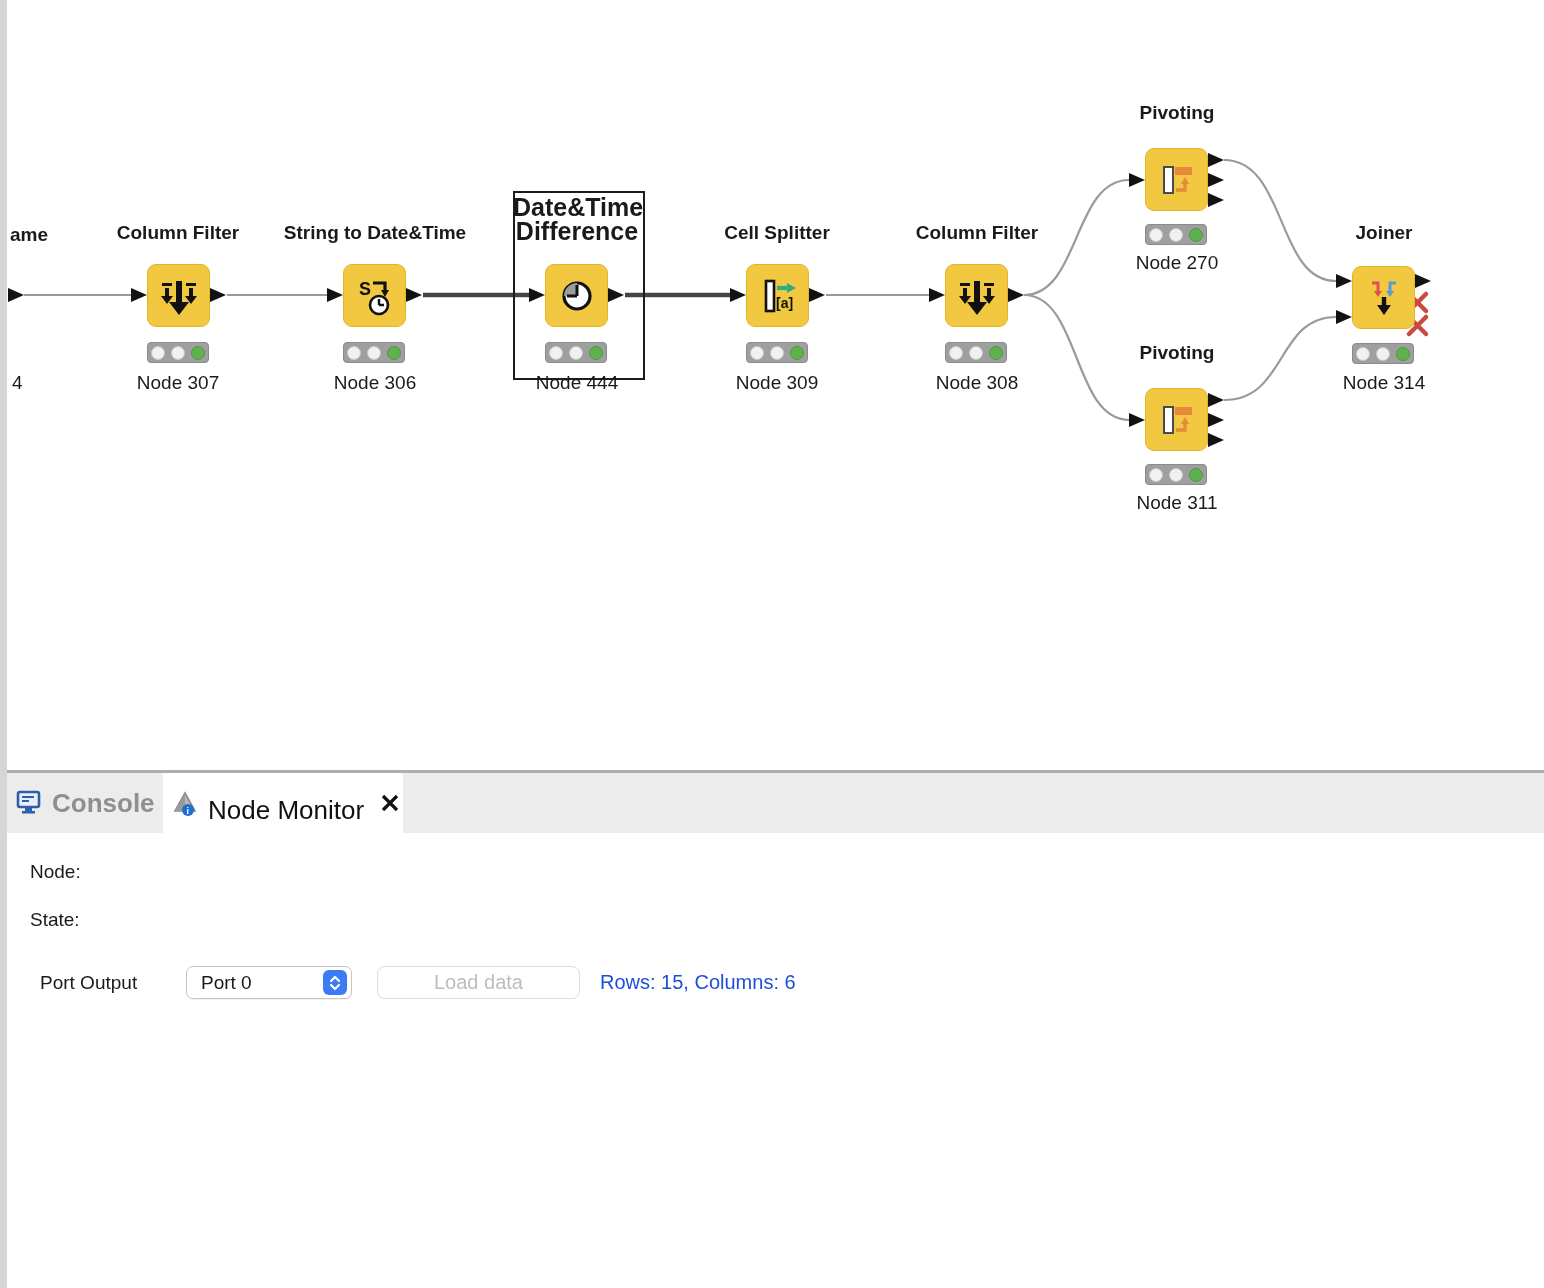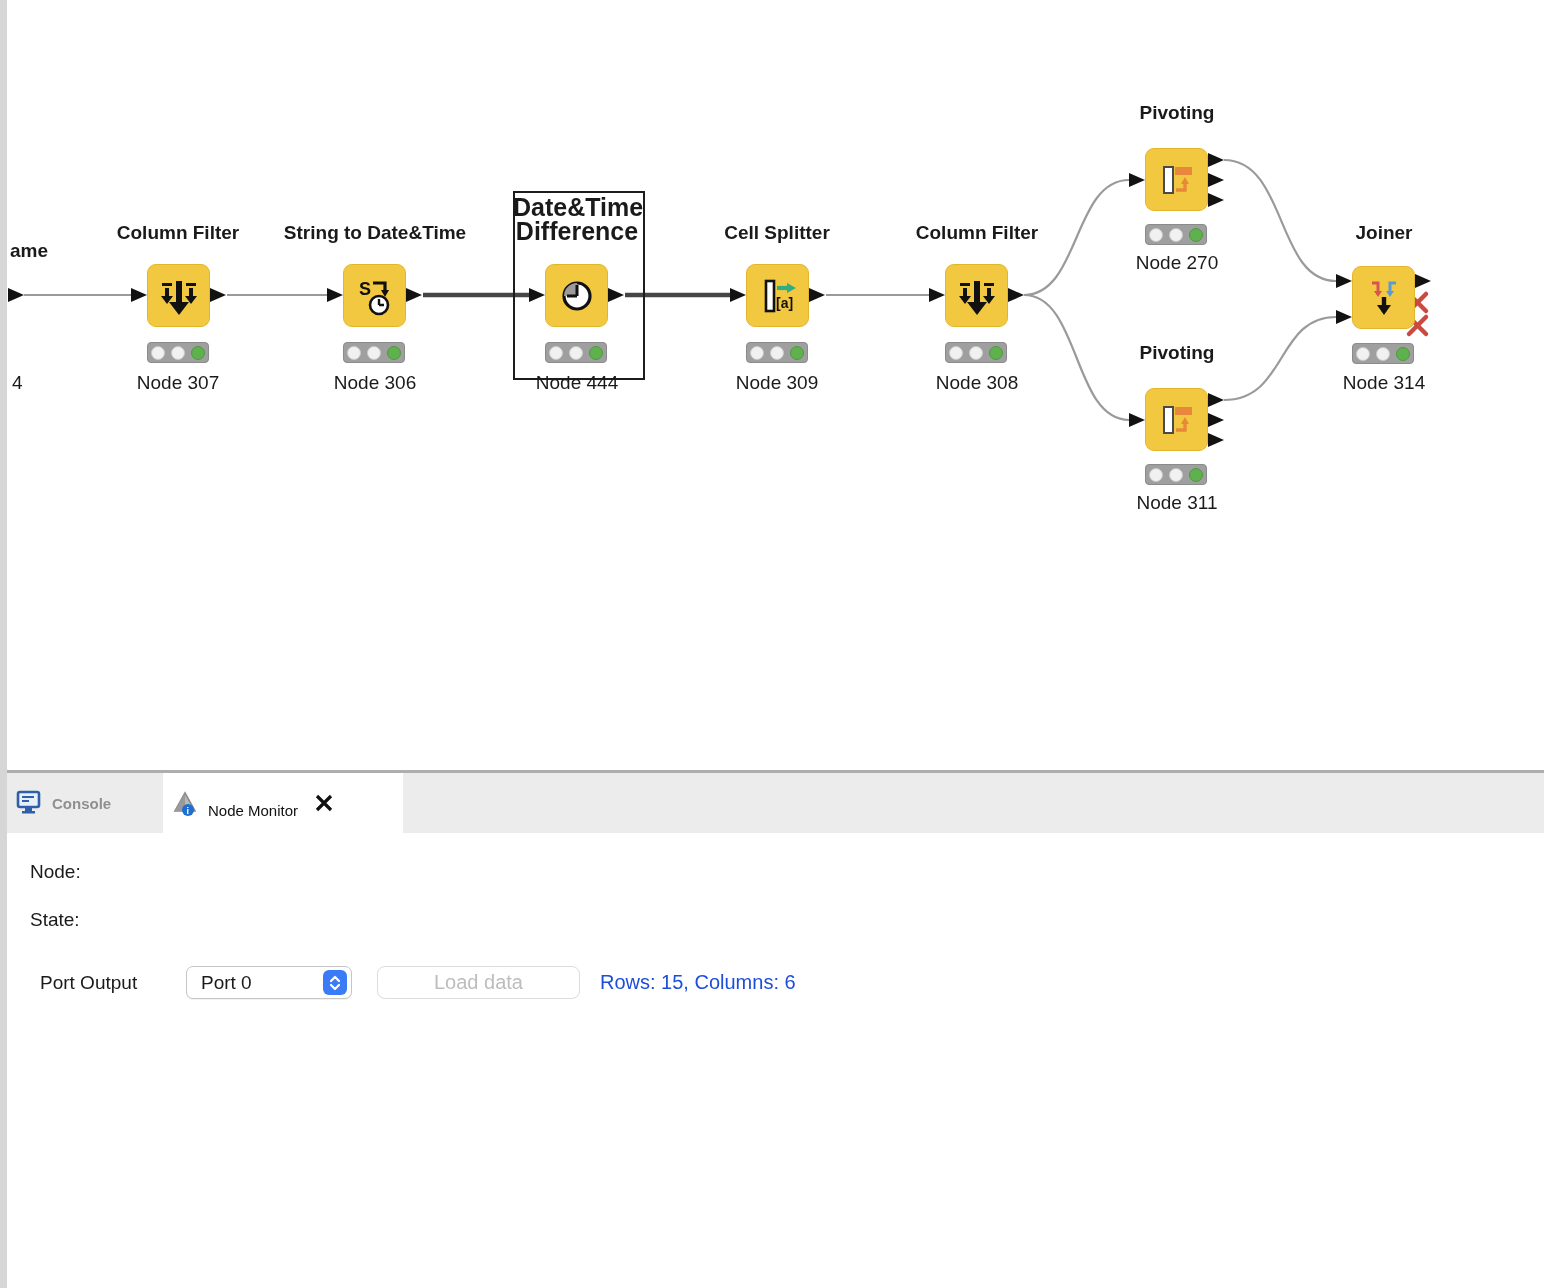--- a/index.html
+++ b/index.html
@@ -17,31 +17,31 @@
 
   .nsq{position:absolute;width:63px;height:63px;background:#f3c841;border:1px solid #e2b62c;
        border-radius:9px;box-sizing:border-box;display:flex;align-items:center;justify-content:center;z-index:2;}
   .ntitle{position:absolute;font-weight:bold;font-size:19px;white-space:nowrap;transform:translateX(-50%);z-index:3;}
   .nlabel{position:absolute;font-size:19px;white-space:nowrap;transform:translateX(-50%);z-index:3;}
   .tl{position:absolute;width:62px;height:21px;background:#9f9f9f;border:1px solid #8b8b8b;border-radius:4px;
       box-sizing:border-box;display:flex;align-items:center;justify-content:space-between;padding:0 3px;z-index:3;}
   .tl i{display:block;width:14px;height:14px;border-radius:50%;background:#f1f1f1;border:1px solid #c9c9c9;box-sizing:border-box;}
   .tl i.on{background:#5fb14d;border-color:#4d9a3d;}
   .sel-rect{position:absolute;left:513px;top:191px;width:128px;height:185px;border:2px solid #1c1c1c;z-index:1;}
-  .frag-title{position:absolute;left:10px;top:240px;font-weight:bold;font-size:19px;z-index:3;}
+  .frag-title{position:absolute;left:10px;top:224px;font-weight:bold;font-size:19px;z-index:3;}
   .frag-label{position:absolute;left:12px;top:372px;font-size:19px;z-index:3;}
   .sel-title{position:absolute;left:513px;width:128px;text-align:center;font-weight:bold;font-size:25px;z-index:3;}
 
   
   .sash{position:absolute;left:0;top:770px;width:1544px;height:3px;background:#aeaeae;}
   .tabbar{position:absolute;left:0;top:773px;width:1544px;height:60px;background:#ececec;}
   .tab{position:absolute;top:0;height:60px;display:flex;align-items:center;}
   .tab.console{left:16px;}
   .tab.active{left:163px;width:240px;background:#fff;padding-left:8px;box-sizing:border-box;}
-  .tab-label{font-size:15px;margin-left:9px;}
+  .tab-label{font-size:26px;margin-left:9px;}
   .tab.console .tab-label{color:#8f8f8f;font-weight:bold;}
   .tab.active .tab-label{color:#111;font-weight:500;margin-top:14px;}
   .tab-close{margin-left:14px;display:flex;align-items:center;}
 
   .panel-body{position:absolute;left:0;top:833px;width:1544px;height:455px;background:#fff;}
   .fldlabel{position:absolute;left:30px;font-size:19px;line-height:34px;}
   .fld{position:absolute;left:118px;width:1425px;height:34px;box-sizing:border-box;border:1px solid #c9c9c9;
        background:#fff;font-size:19px;line-height:32px;padding-left:13px;white-space:nowrap;}
   .po-label{position:absolute;left:40px;top:966px;font-size:19px;line-height:33px;}
   .dropdown{position:absolute;left:186px;top:966px;width:166px;height:33px;box-sizing:border-box;

